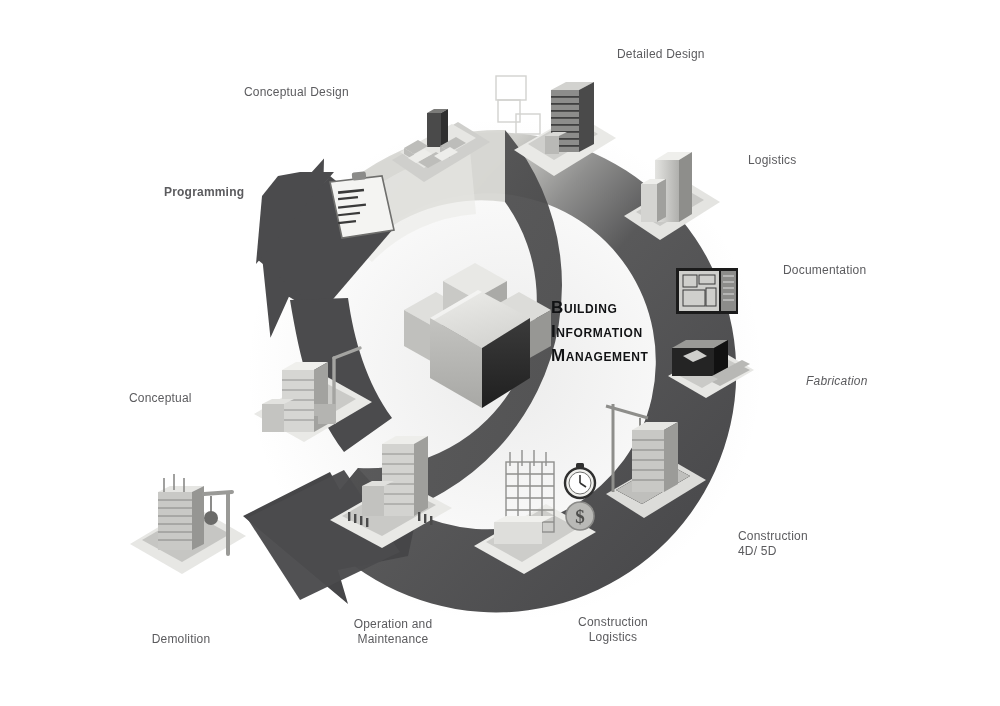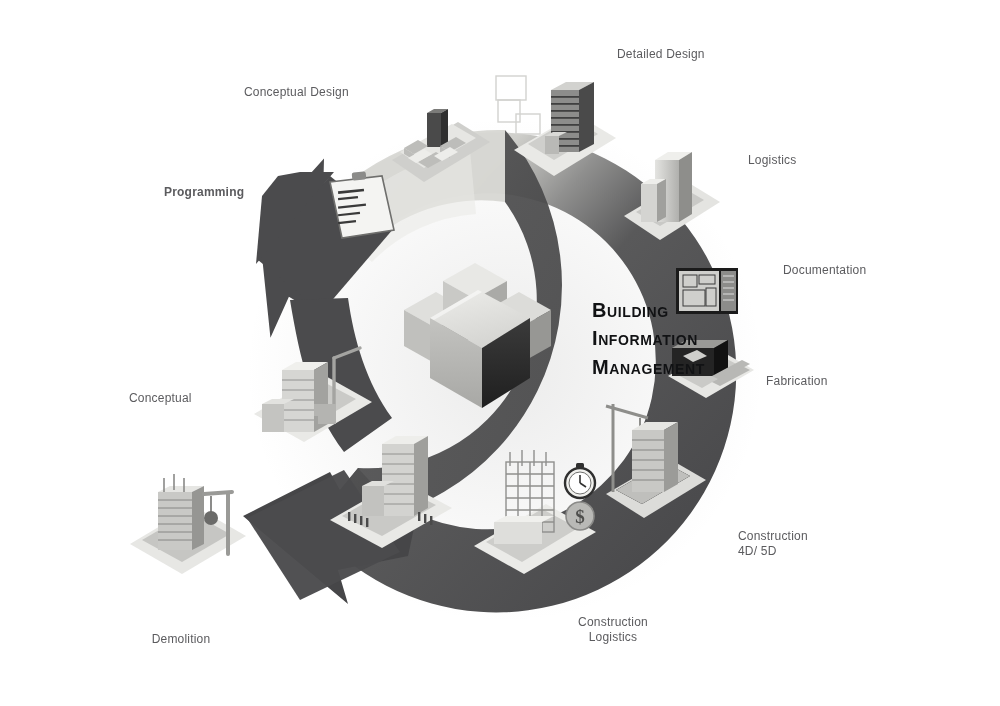--- a/index.html
+++ b/index.html
@@ -34,26 +34,25 @@
   .label.c { text-align: center; transform: translateX(-50%); }
   .label.l { text-align: left; }
 
   #center-title {
     position: absolute;
     left: 551px;
     top: 296px;
     color: #111214;
     font-family: "Liberation Sans", sans-serif;
     font-weight: bold;
-    font-size: 20px;
+    font-size: 17px;
     font-variant: small-caps;
     line-height: 1.42;
     letter-spacing: 0.6px;
     white-space: pre-line;
-    padding-left: 41px;
   }
   svg { display: block; }
   .ring-svg {
     position: absolute;
     left: 0; top: 0;
   }
 </style>
 </head>
 <body>
 
@@ -462,26 +461,28 @@
   <div class="label l" style="left:164px; top:185px;font-weight:bold;">Programming</div>
 
   <div class="label l" style="left:244px; top:85px;">Conceptual Design</div>
 
   <div class="label l" style="left:617px; top:47px;">Detailed Design</div>
 
   <div class="label l" style="left:748px; top:153px;">Logistics</div>
 
   <div class="label l" style="left:783px; top:263px;text-align:right;">Documentation</div>
 
-  <div class="label l" style="left:766px; top:374px;">Fabrication</div>
+  <div class="label l" style="left:806px; top:374px;font-style:italic;">Fabrication</div>
 
   <div class="label l" style="left:738px; top:529px;">Construction
 4D/ 5D</div>
 
   <div class="label c" style="left:613px; top:615px;">Construction
 Logistics</div>
 
+  <div class="label c" style="left:393px; top:617px;">Operation and
+Maintenance</div>
 
   <div class="label c" style="left:181px; top:632px;">Demolition</div>
 
   <div class="label l" style="left:129px; top:391px;">Conceptual</div>
 
 </div>
 
 </body></html>

